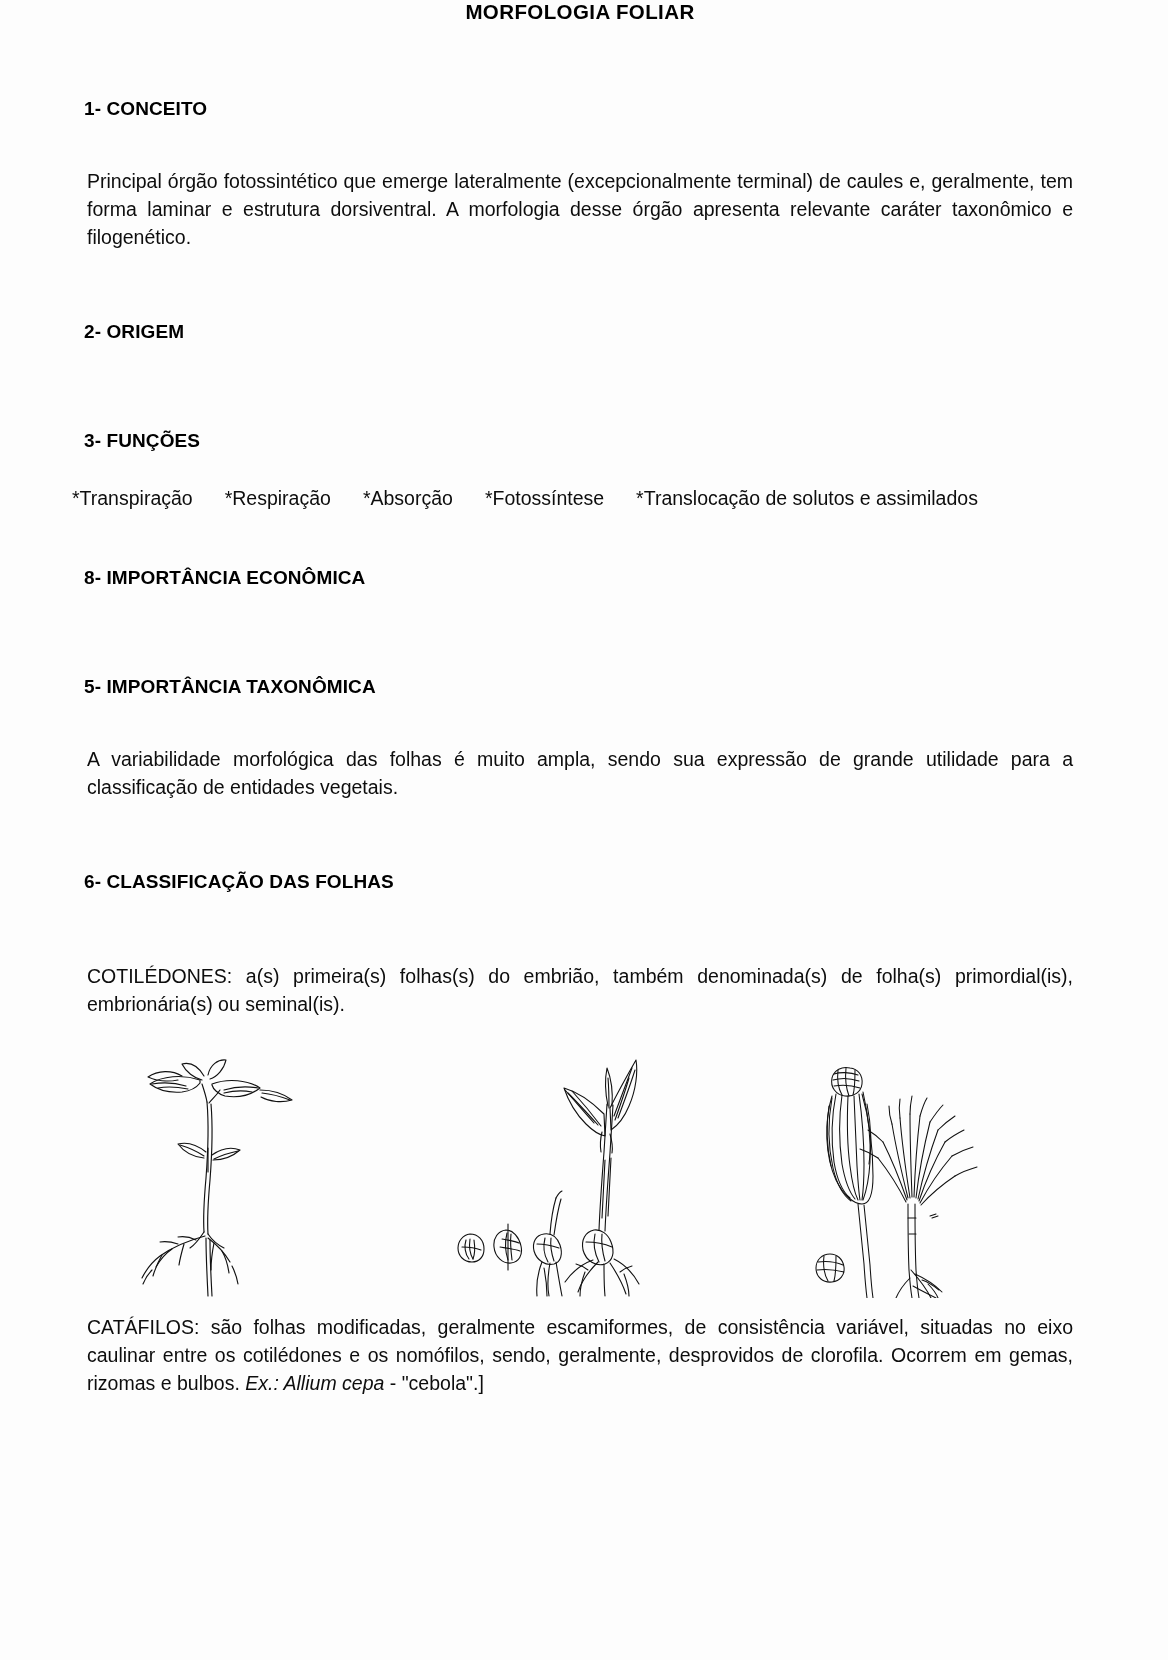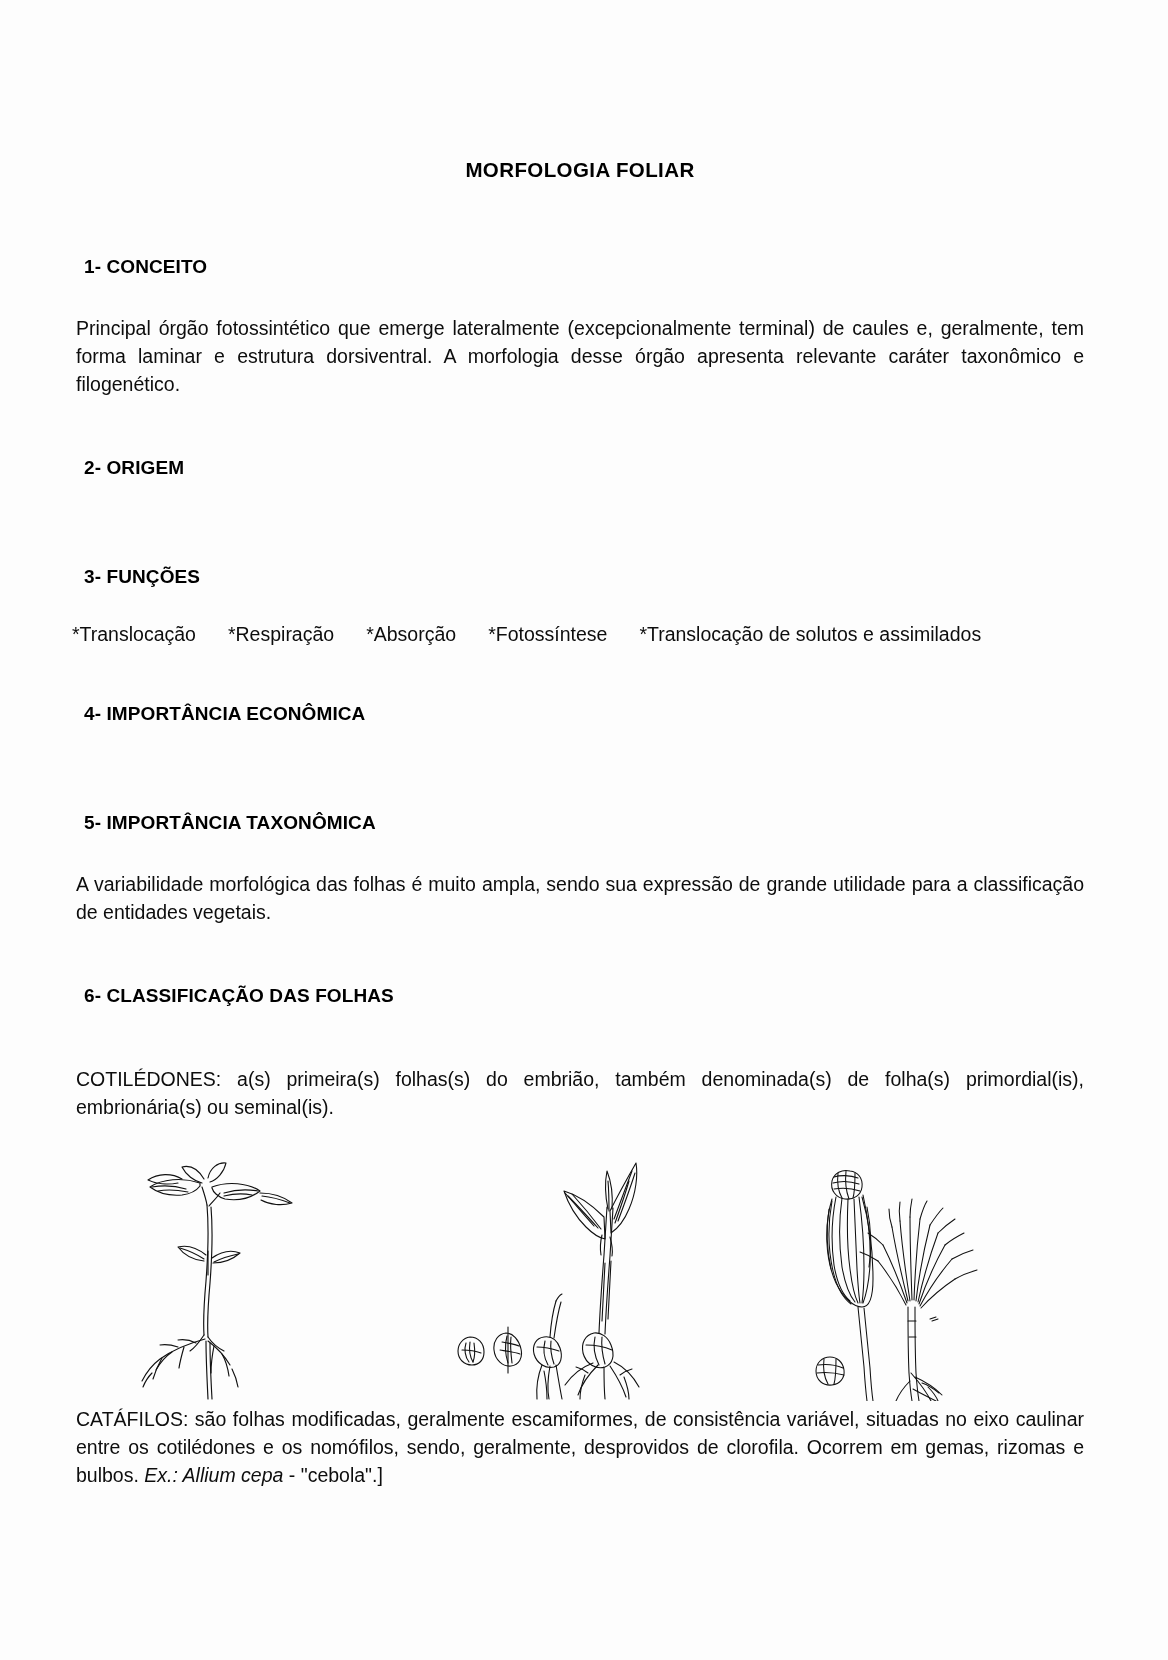--- a/index.html
+++ b/index.html
@@ -28,39 +28,38 @@
     position: relative;
     padding: 0 80px 0 72px;
   }
 
   .doc-title {
     text-align: center;
     font-size: 20.5px;
     font-weight: bold;
     letter-spacing: 0.4px;
     margin: 0;
-    padding-top: 158px;
     color: #000;
   }
 
   .section-heading {
     font-size: 19px;
     font-weight: bold;
     letter-spacing: 0.1px;
     color: #000;
     margin: 12px;
   }
 
   .body-text {
     font-size: 19.5px;
     line-height: 28px;
     text-align: justify;
     text-justify: inter-word;
     color: #0d0d0d;
-    margin: 4px;
+    margin: 15px;
   }
   .body-text.no-justify {
     text-align: left;
   }
 
   .funcoes-line {
     font-size: 19.5px;
     line-height: 28px;
     color: #0d0d0d;
     white-space: nowrap;
@@ -112,26 +111,26 @@
     <div class="sp-block"></div>
 
     <h2 class="section-heading">2- ORIGEM</h2>
     <div class="sp-head-body"></div>
 
     <div class="sp-block"></div>
 
     <h2 class="section-heading">3- FUNÇÕES</h2>
     <div class="sp-head-body"></div>
     <div class="funcoes-line">
-      <span class="item">*Translocação</span><span class="item">*Respiração</span><span class="item">*Absorção</span><span class="item">*Fotossíntese</span><span class="item">*Translocação de solutos e assimilados</span>
+      <span class="item">*Transpiração</span><span class="item">*Respiração</span><span class="item">*Absorção</span><span class="item">*Fotossíntese</span><span class="item">*Translocação de solutos e assimilados</span>
     </div>
 
     <div class="sp-block"></div>
 
-    <h2 class="section-heading">4- IMPORTÂNCIA ECONÔMICA</h2>
+    <h2 class="section-heading">8- IMPORTÂNCIA ECONÔMICA</h2>
     <div class="sp-head-body"></div>
 
     <div class="sp-block"></div>
 
     <h2 class="section-heading">5- IMPORTÂNCIA TAXONÔMICA</h2>
     <div class="sp-head-body"></div>
     <p class="body-text">A variabilidade morfológica das folhas é muito ampla, sendo sua expressão de grande utilidade para a classificação de entidades vegetais.</p>
 
     <div class="sp-block"></div>
 

